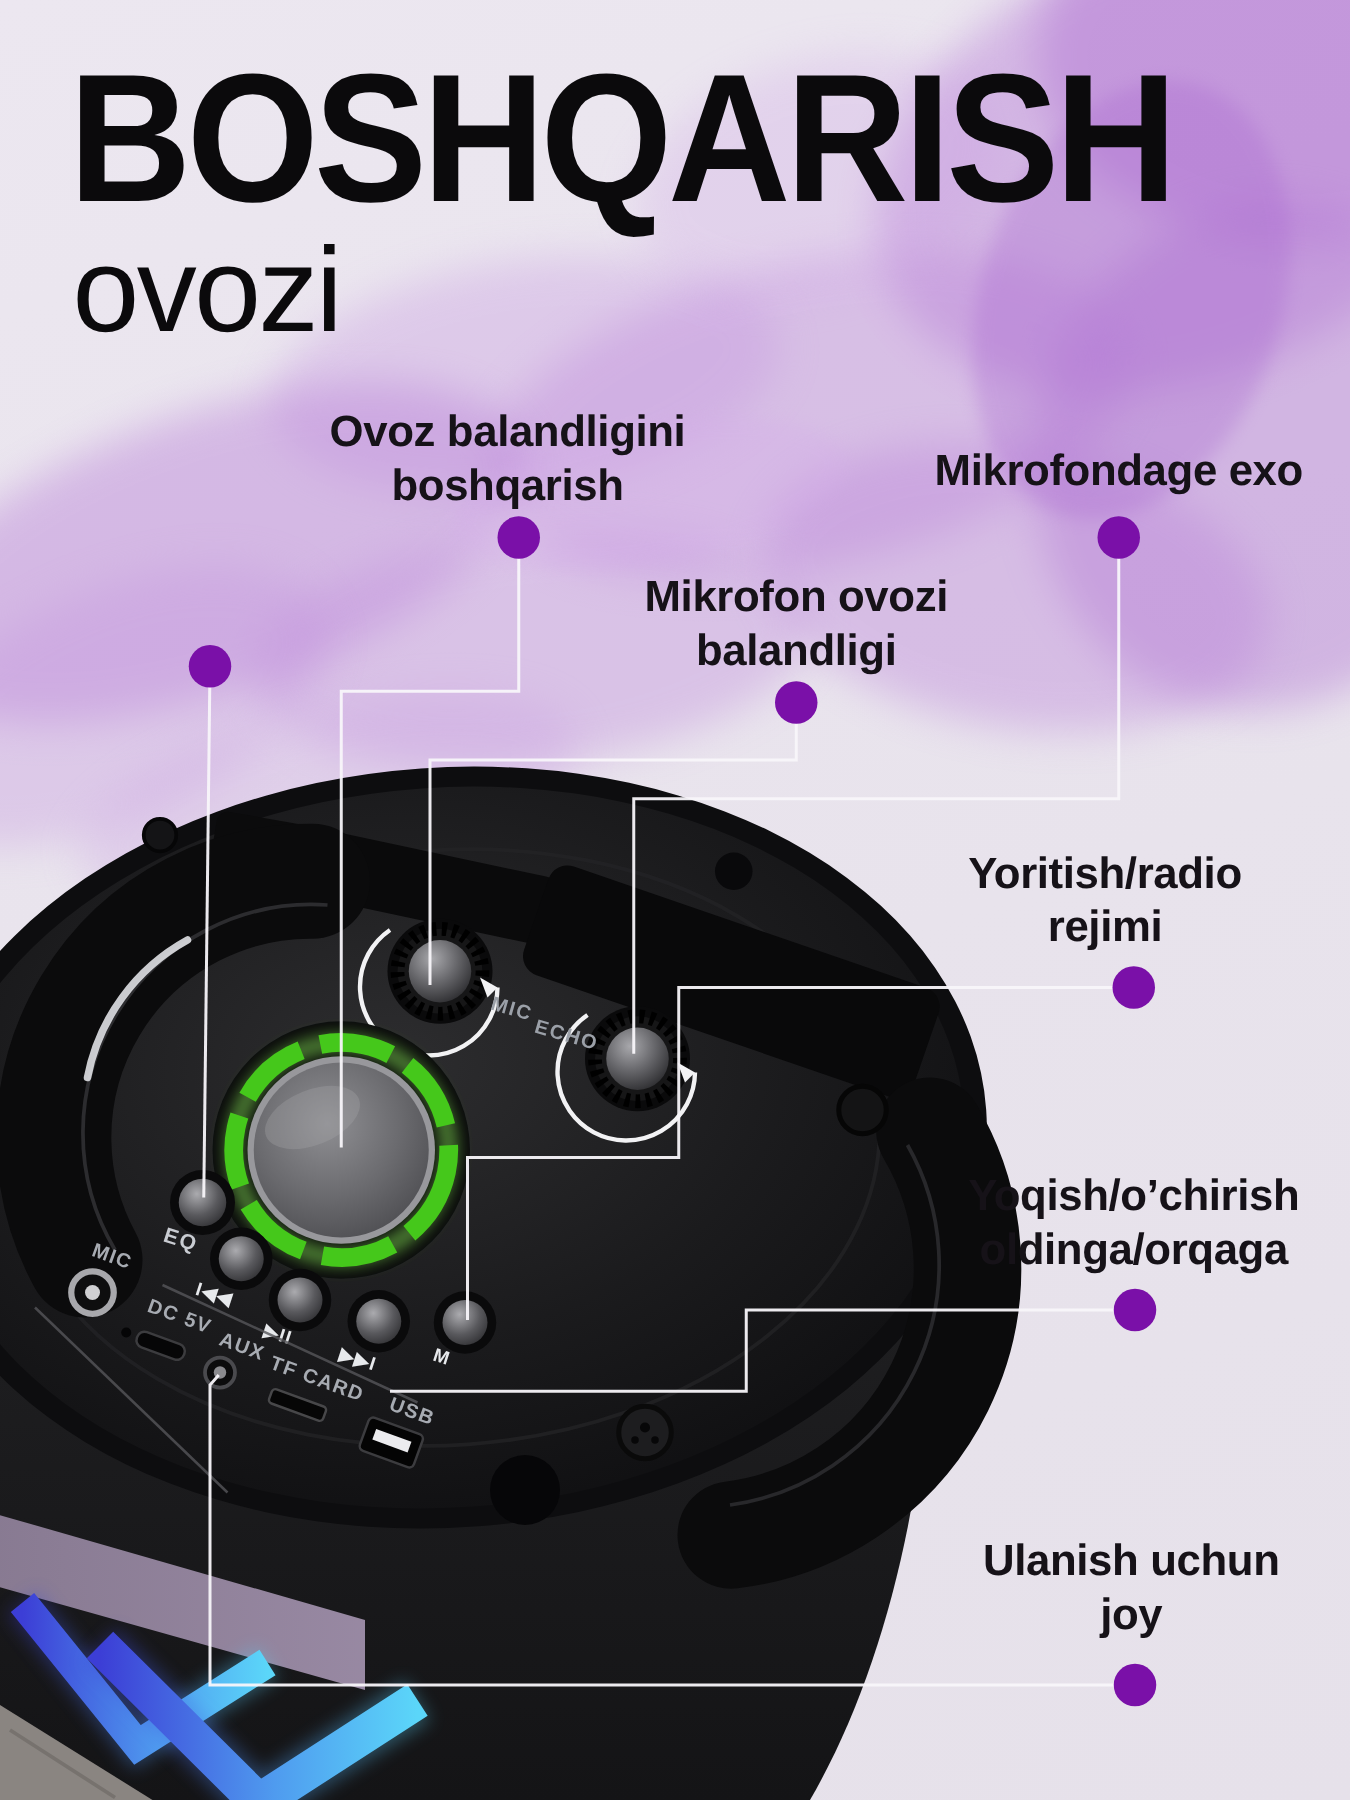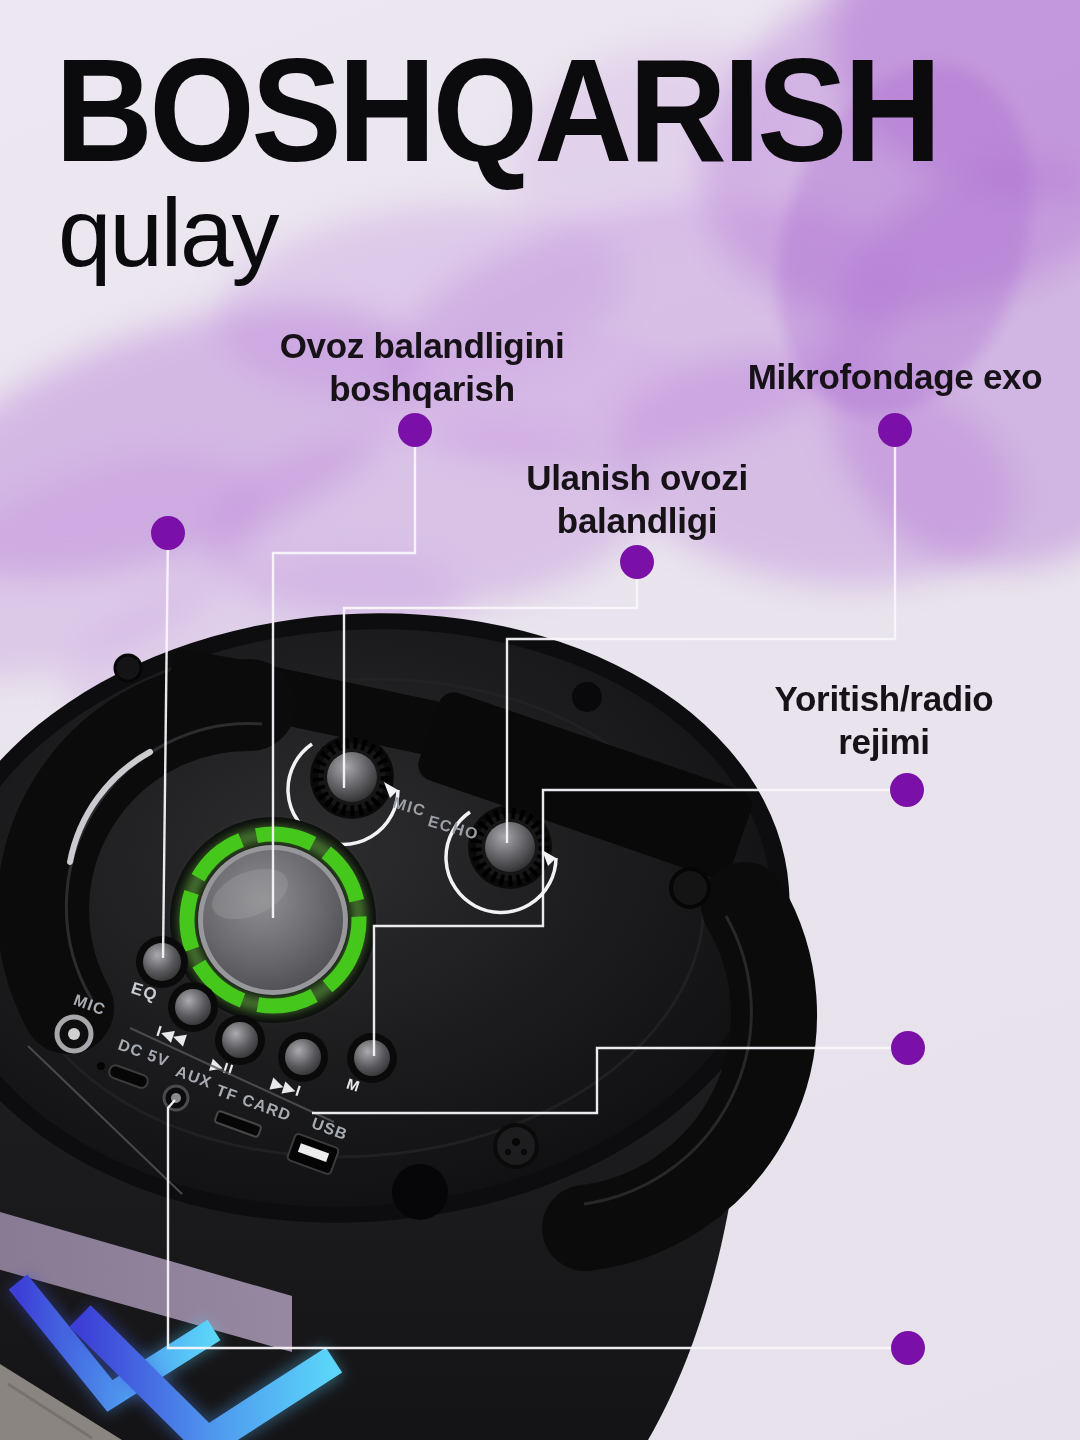--- a/index.html
+++ b/index.html
@@ -14,21 +14,21 @@
   #leads polyline{fill:none;stroke:var(--line);stroke-width:2.4;opacity:.95}
 
   .title{position:absolute;left:55px;top:38px;z-index:4;color:#0b0a0c;
          font-size:146px;font-weight:bold;letter-spacing:-4px;line-height:1;
          transform:scaleX(.93);transform-origin:left top;white-space:nowrap}
   .subtitle{position:absolute;left:58px;top:180px;z-index:4;color:#0b0a0c;
          font-size:96px;font-weight:normal;letter-spacing:-2px;line-height:1.1}
 
   .callout{position:absolute;z-index:4;color:#161218;font-weight:bold;
            font-size:35px;line-height:1.22;text-align:center;letter-spacing:-.3px}
-  #c1{left:262px;top:325px;width:320px}
+  #c1{left:246px;top:325px;width:320px}
   #c2{left:705px;top:356px;width:380px}
   #c3{left:70px;top:466px;width:220px}
   #c4{left:497px;top:457px;width:280px}
   #c5{left:752px;top:678px;width:264px}
   #c6{left:757px;top:936px;width:300px}
   #c7{left:770px;top:1228px;width:270px}
 
   .dot{position:absolute;z-index:5;width:34px;height:34px;border-radius:50%;
        background:var(--dot);transform:translate(-50%,-50%)}
 
@@ -227,26 +227,28 @@
     <polyline points="415,430 415,553 273,553 273,918"></polyline>
     <polyline points="895,430 895,639 507,639 507,843"></polyline>
     <polyline points="168,533 163,958"></polyline>
     <polyline points="637,562 637,608 344,608 344,788"></polyline>
     <polyline points="907,790 543,790 543,926 374,926 374,1056"></polyline>
     <polyline points="908,1048 597,1048 597,1113 312,1113"></polyline>
     <polyline points="908,1348 168,1348 168,1108 175,1100"></polyline>
   </svg>
 
   <h1 class="title">BOSHQARISH</h1>
-  <div class="subtitle">qulay</div>
+  <div class="subtitle">ovozi</div>
 
   <div class="callout" id="c1">Ovoz balandligini boshqarish</div>
   <div class="callout" id="c2">Mikrofondage exo</div>
-  <div class="callout" id="c4">Ulanish ovozi balandligi</div>
+  <div class="callout" id="c4">Mikrofon ovozi balandligi</div>
   <div class="callout" id="c5">Yoritish/radio rejimi</div>
+  <div class="callout" id="c6">Yoqish/o’chirish oldinga/orqaga</div>
+  <div class="callout" id="c7">Ulanish uchun joy</div>
 
   <div class="dot" style="left:415px;top:430px"></div>
   <div class="dot" style="left:895px;top:430px"></div>
   <div class="dot" style="left:168px;top:533px"></div>
   <div class="dot" style="left:637px;top:562px"></div>
   <div class="dot" style="left:907px;top:790px"></div>
   <div class="dot" style="left:908px;top:1048px"></div>
   <div class="dot" style="left:908px;top:1348px"></div>
 
 </div>

